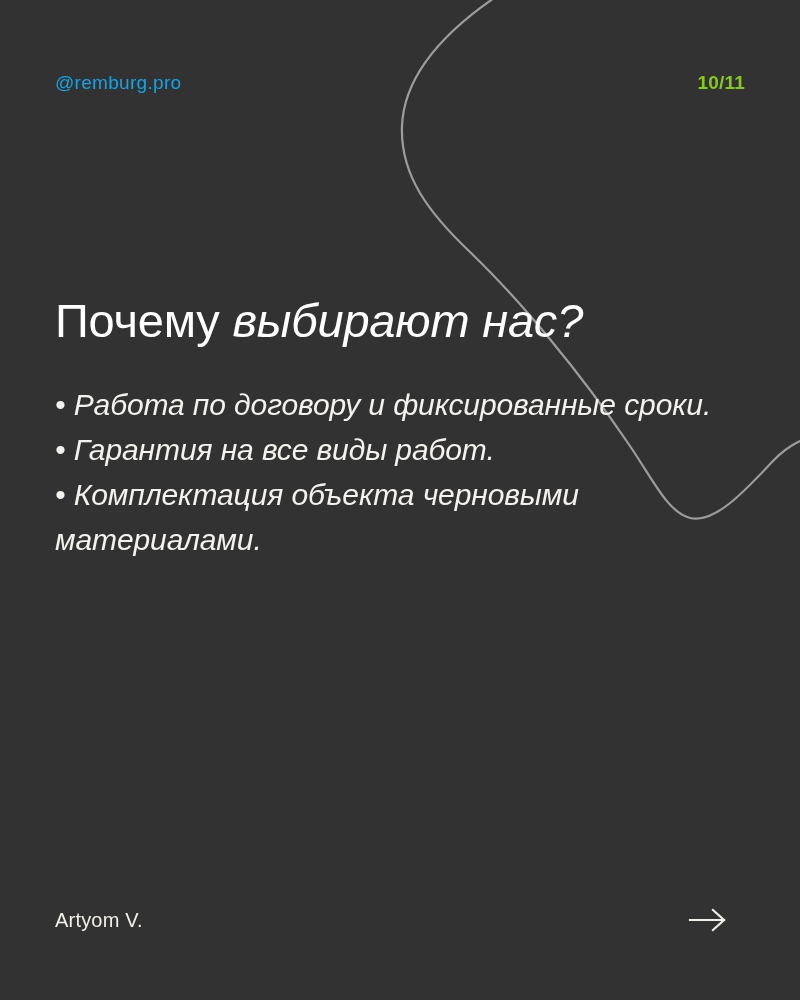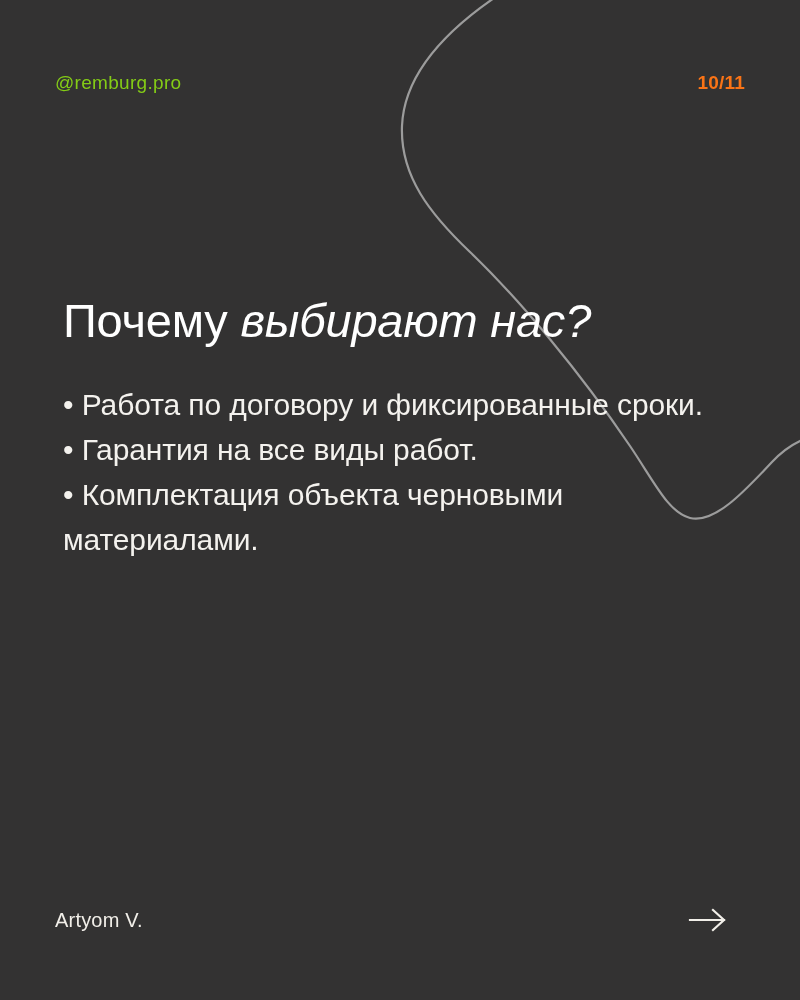--- a/index.html
+++ b/index.html
@@ -35,60 +35,61 @@
     top: 72px;
     left: 55px;
     right: 55px;
     display: flex;
     align-items: baseline;
     justify-content: space-between;
   }
   .handle {
     font-size: 19px;
     font-weight: 400;
-    color: #84cc16;
+    color: #0ea5e9;
     letter-spacing: 0.3px;
     white-space: nowrap;
   }
   .page-counter {
     font-size: 19px;
     font-weight: 700;
-    color: #f97316;
+    color: #84cc16;
     letter-spacing: 0.2px;
     white-space: nowrap;
   }
 
   
   .content {
     position: absolute;
     left: 55px;
     top: 296px;
     width: 660px;
   }
   .title {
     font-size: 47px;
     font-weight: 400;
     color: #ffffff;
     line-height: 1.06;
     letter-spacing: -0.2px;
-    margin: 0 0 36px 8px;
+    margin: 0 0 36px 0;
     white-space: nowrap;
   }
   .title .title-em {
     font-style: italic;
   }
 
   .bullets {
     list-style: none;
-    margin: 8px;
+    margin: 0;
     padding: 0;
     font-size: 30px;
     line-height: 45px;
     color: #f4f2ee;
     letter-spacing: -0.1px;
+    font-style: italic;
   }
   .bullets li {
     margin: 0;
     padding: 0;
   }
 
   
   .footer {
     position: absolute;
     left: 55px;

